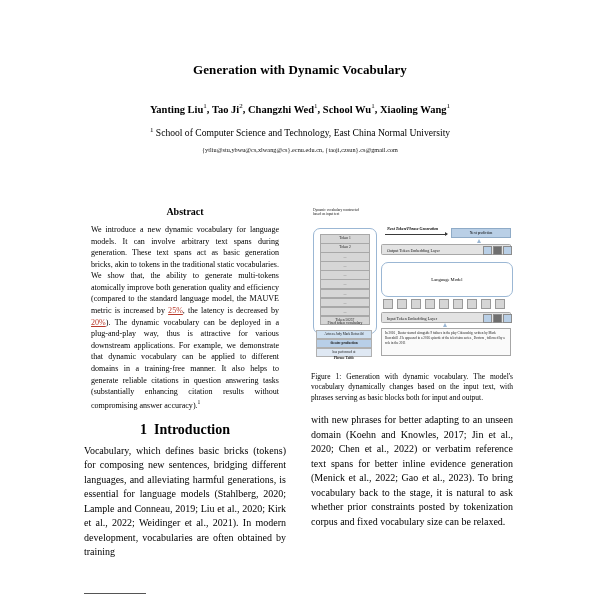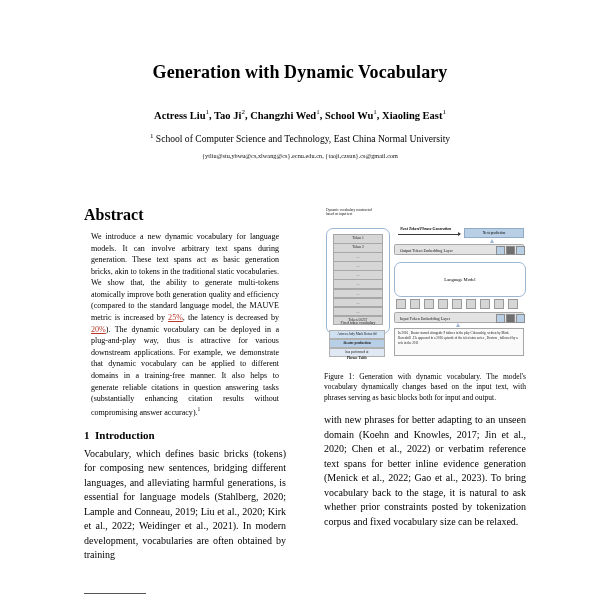--- a/index.html
+++ b/index.html
@@ -23,21 +23,21 @@
 
   
   .title-block {
     position: absolute;
     left: 0;
     top: 62px;
     width: 600px;
     text-align: center;
   }
   .paper-title {
-    font-size: 18px;
+    font-size: 13px;
     font-weight: bold;
     letter-spacing: 0.1px;
     margin: 0;
     line-height: 1.2;
   }
   .authors {
     margin-top: 24px;
     font-size: 10.5px;
     font-weight: bold;
     line-height: 1.3;
@@ -60,32 +60,33 @@
     color: #111;
   }
 
   
   .col {
     position: absolute;
     top: 206px;
     width: 202px;
   }
   .col-left { left: 84px; }
-  .col-right { left: 324px; }
+  .col-right { left: 311px; }
 
   .section-head {
-    font-size: 16px;
-    font-weight: bold;
+    font-size: 10px;
+    font-weight: bold;
+    text-align: center;
     margin: 0 0 7px 0;
   }
   .sec-num-head {
-    font-size: 11px;
+    font-size: 14px;
     font-weight: bold;
     margin: 11px 0 6px 0;
-    text-align: left;
+    text-align: center;
     font-family: Liberation Serif, serif;
   }
   .abstract-body {
     font-size: 8.05px;
     line-height: 1.44;
     text-align: justify;
     margin: 0;
     padding: 0 7px;
     hyphens: auto;
   }
@@ -309,25 +310,25 @@
 </style>
 </head>
 <body>
 
 <div class="page">
 
   <div class="title-block">
     <h1 class="paper-title">Generation with Dynamic Vocabulary</h1>
 
     <div class="authors">
-      <span>Actress Liu</span><sup>1</sup>,
+      <span>Yanting Liu</span><sup>1</sup>,
       <span>Tao Ji</span><sup>2</sup>,
       <span>Changzhi Wed</span><sup>1</sup>,
       <span>School Wu</span><sup>1</sup>,
-      <span>Xiaoling East</span><sup>1</sup>
+      <span>Xiaoling Wang</span><sup>1</sup>
     </div>
 
     <div class="affil">
       <div><sup>1</sup> <span>School of Computer Science and Technology, East China Normal University</span></div>
     </div>
 
     <div class="emails">{ytliu@stu,ybwu@cs,xlwang@cs}.ecnu.edu.cn, {taoji,czsun}.cs@gmail.com</div>
   </div>
 
   <div class="col col-left">

